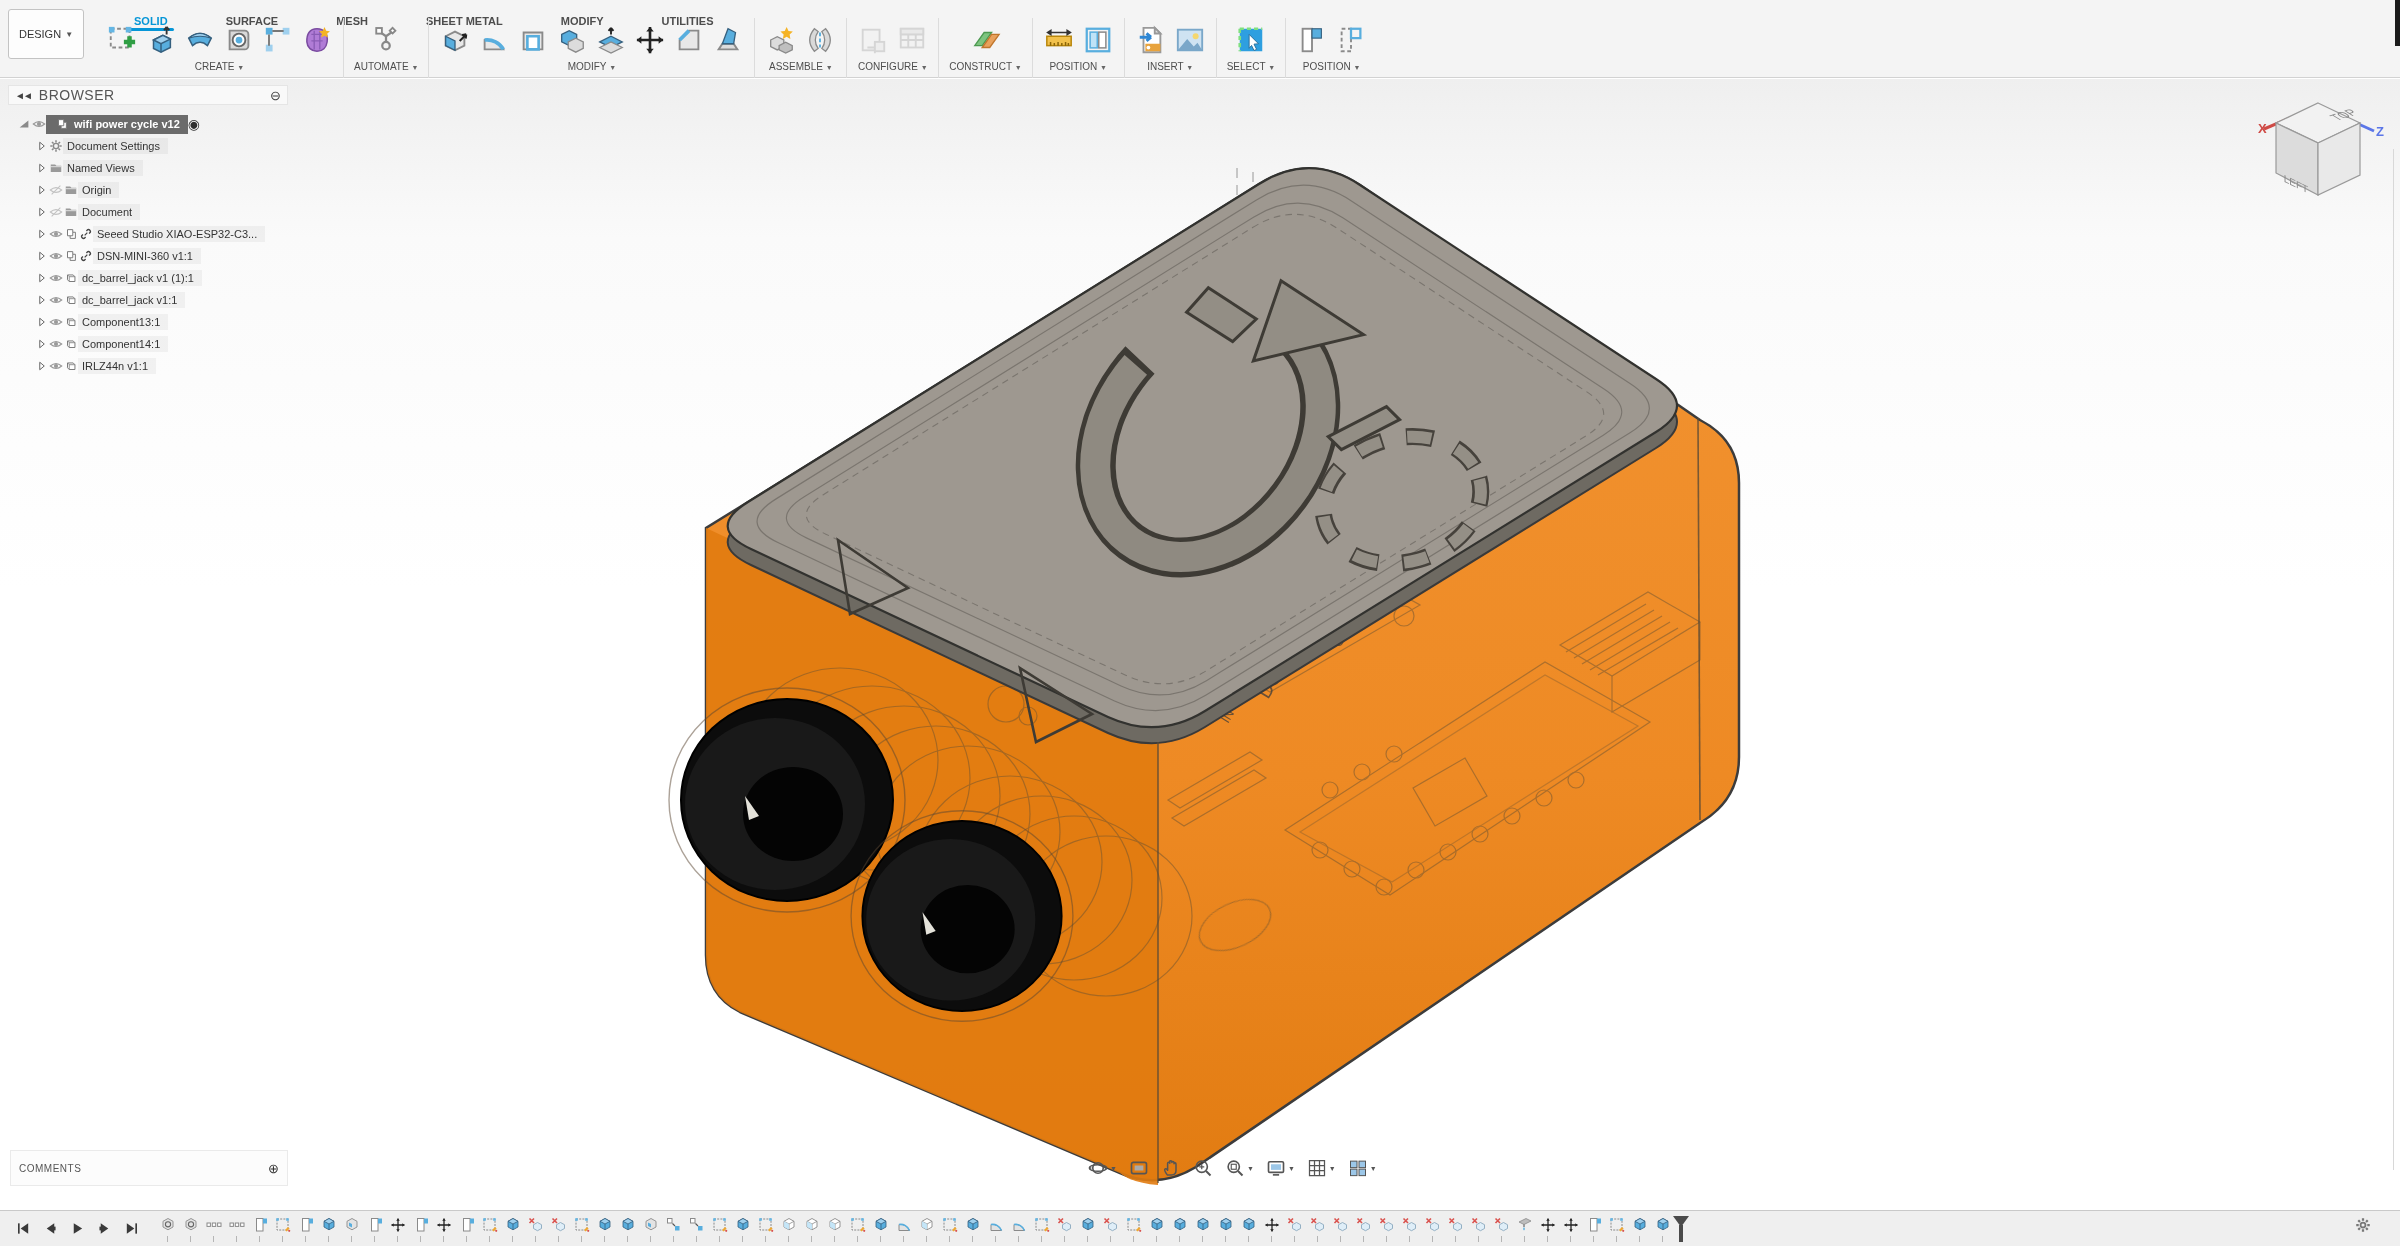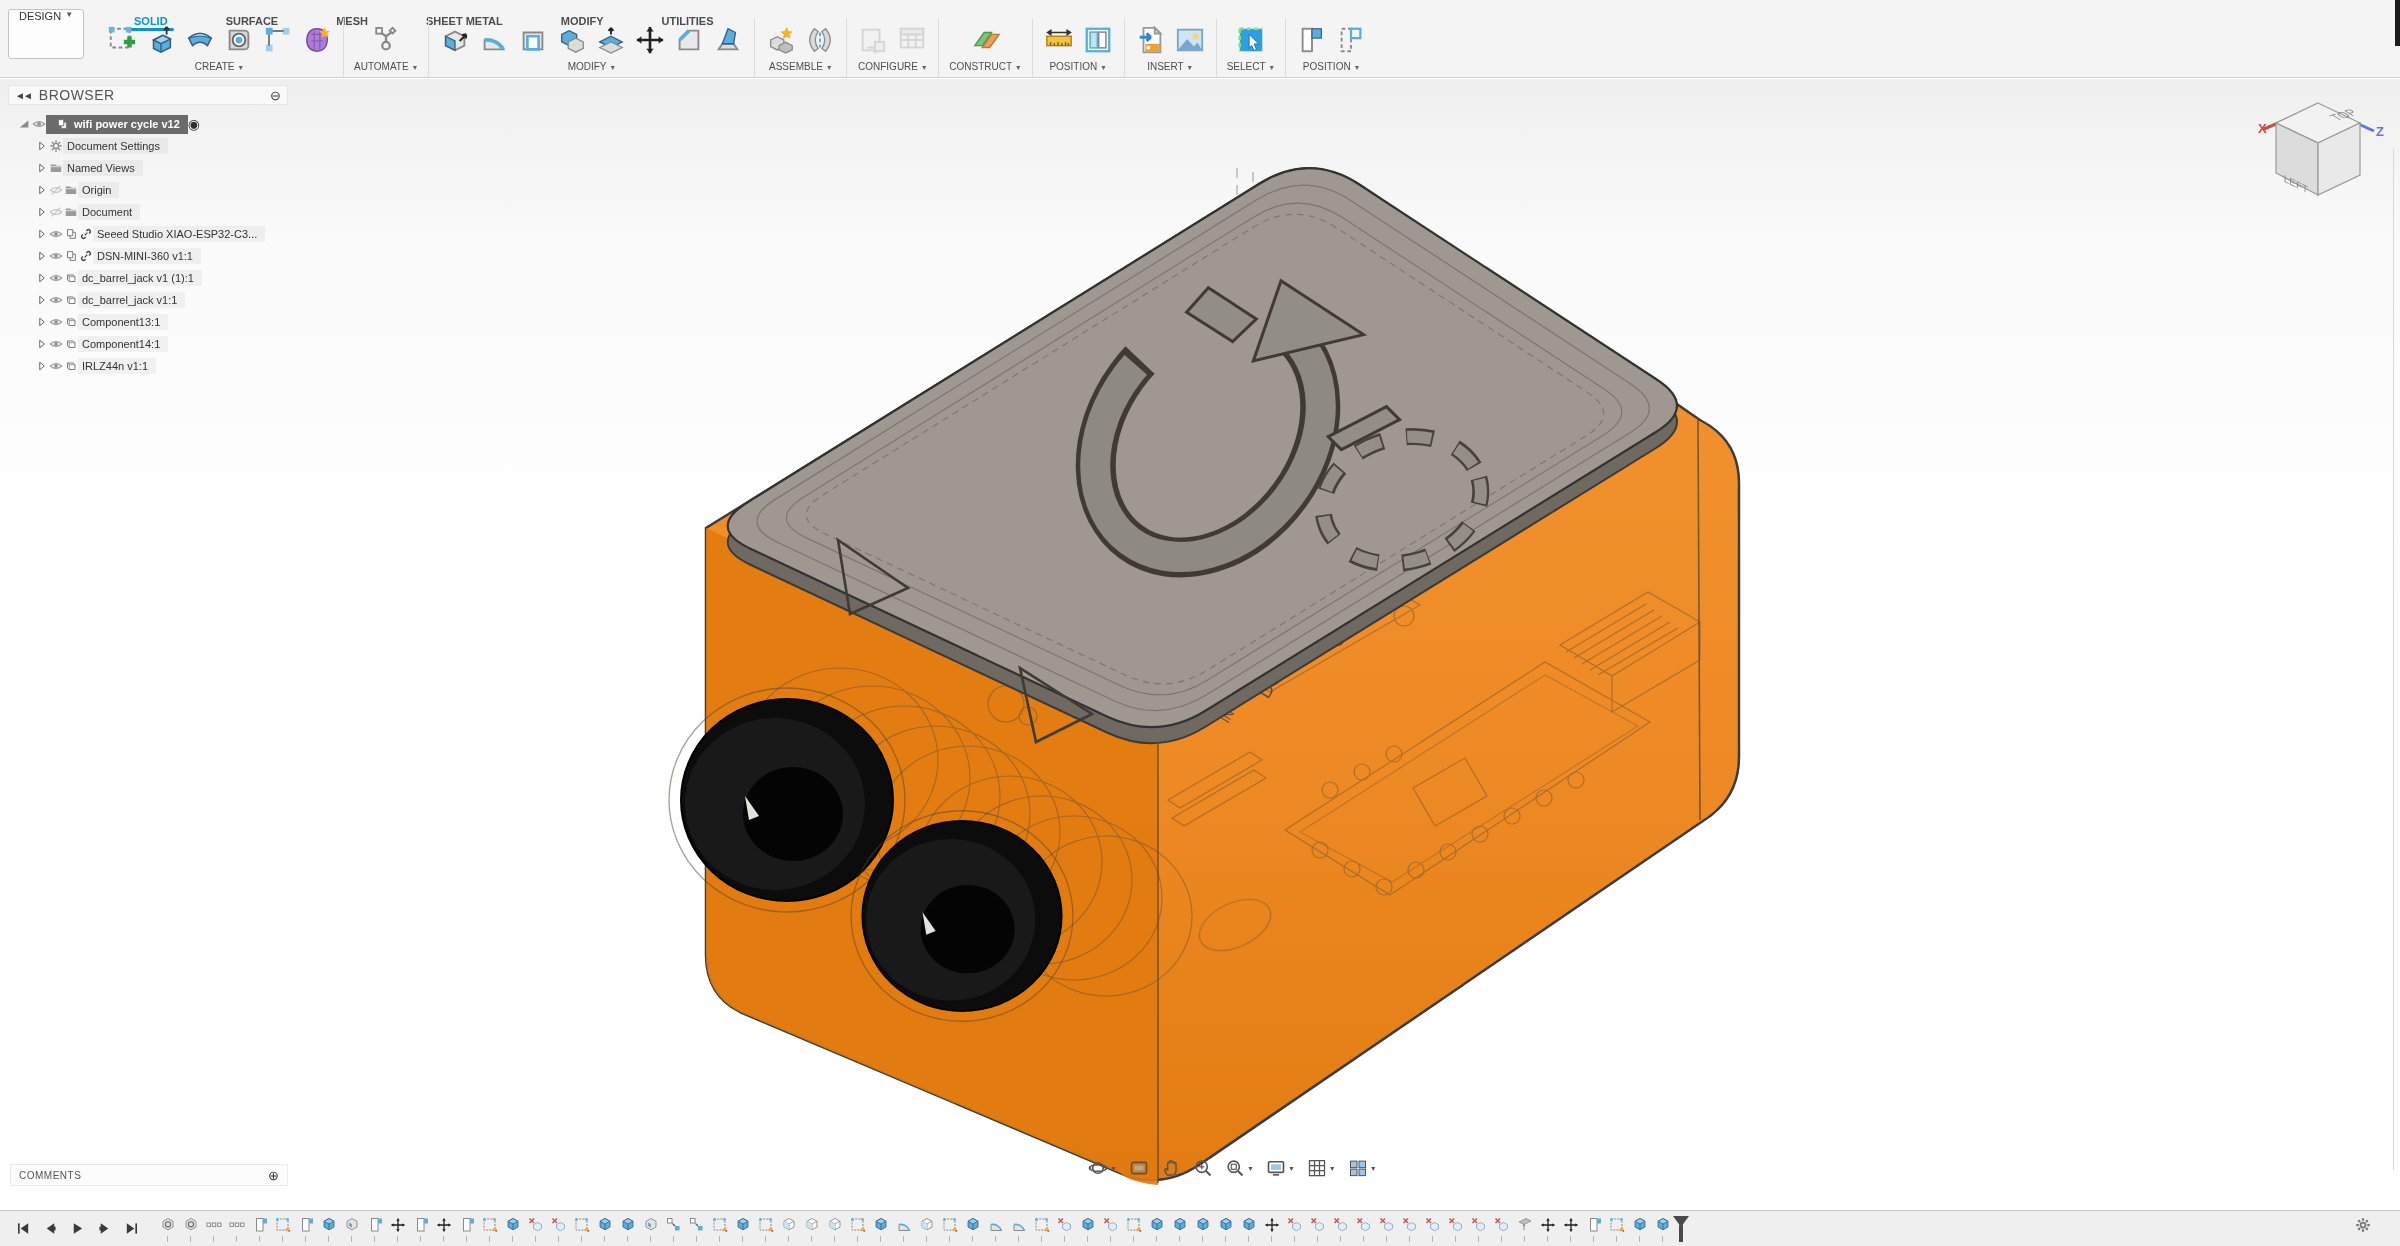--- a/index.html
+++ b/index.html
@@ -1,21 +1,21 @@
 <!DOCTYPE html>
 <html><head>
 <meta charset="utf-8">
 <style>
   * { margin:0; padding:0; box-sizing:border-box; }
   html,body { width:2400px; height:1246px; overflow:hidden; font-family:"Liberation Sans",sans-serif; background:#fff; }
   #app { position:relative; width:2400px; height:1246px; background:#fff; }
 
   
   #header { position:absolute; top:0; left:0; width:2400px; height:78px; background:#f4f4f4; border-bottom:1px solid #d2d2d2; z-index:40; }
-  #design-btn { position:absolute; left:8px; top:9px; width:76px; height:50px; background:#fdfdfd; border:1px solid #c3c3c3; border-radius:3px; font-size:11px; color:#333; display:flex; align-items:flex-start; justify-content:center; gap:4px; cursor:pointer; }
+  #design-btn { position:absolute; left:8px; top:9px; width:76px; height:50px; background:#fdfdfd; border:1px solid #c3c3c3; border-radius:3px; font-size:11px; color:#333; display:flex; align-items:center; justify-content:center; gap:4px; cursor:pointer; }
   #design-btn .caret { font-size:8px; color:#555; }
   #tabbar { position:absolute; left:128px; top:12px; height:18px; display:flex; gap:46px; align-items:center; }
   .tab { font-size:11px; font-weight:bold; color:#4d4d4d; padding:2px 6px 3px; position:relative; cursor:pointer; white-space:nowrap; }
   .tab.active { color:#0696d7; }
   .tab.active::after { content:""; position:absolute; left:0; right:0; bottom:-1px; height:3px; background:#0696d7; border-radius:2px; }
   #ribbon { position:absolute; left:96px; top:18px; height:60px; display:flex; align-items:stretch; }
   .rgroup { display:flex; flex-direction:column; align-items:center; justify-content:flex-start; padding:2px 10px 0; position:relative; }
   .rgroup + .rgroup { border-left:1px solid #dcdcdc; }
   .ricons { display:flex; align-items:center; gap:7px; height:40px; }
   .ricon { width:32px; height:32px; display:flex; align-items:center; justify-content:center; cursor:pointer; }
@@ -44,21 +44,21 @@
   .tlabel { background:rgba(0,0,0,.045); padding:2px 8px 2px 4px; white-space:nowrap; cursor:pointer; }
   .trow.root { margin-left:8px; }
   .trow.child { margin-left:28px; }
   .root-pill { display:flex; align-items:center; gap:5px; background:#6b6b6b; color:#fff; font-weight:bold; padding:2px 8px; cursor:pointer; }
   .radio { color:#2f2f2f; font-size:14px; cursor:pointer; line-height:1; }
 
   
   #viewcube { position:absolute; right:14px; top:12px; width:136px; height:120px; z-index:30; }
 
   
-  #comments { position:absolute; left:10px; bottom:24px; width:278px; height:22px; background:rgba(252,252,252,.9); border:1px solid rgba(0,0,0,.07); display:flex; align-items:center; padding:0 8px; z-index:30; }
+  #comments { position:absolute; left:10px; bottom:24px; width:278px; height:36px; background:rgba(252,252,252,.9); border:1px solid rgba(0,0,0,.07); display:flex; align-items:center; padding:0 8px; z-index:30; }
   #comments-title { font-size:10px; color:#555; letter-spacing:.5px; flex:1; }
   #comments .plus { color:#2f2f2f; font-size:13px; cursor:pointer; line-height:1; }
 
   
   #navbar { position:absolute; left:1085px; bottom:30px; display:flex; align-items:center; gap:6px; z-index:30; }
   .navbtn { display:flex; align-items:center; gap:2px; padding:2px 3px; cursor:pointer; border-radius:2px; }
   .navbtn svg { width:20px; height:20px; }
   .navbtn .caret { font-size:7px; color:#555; }
 
   

